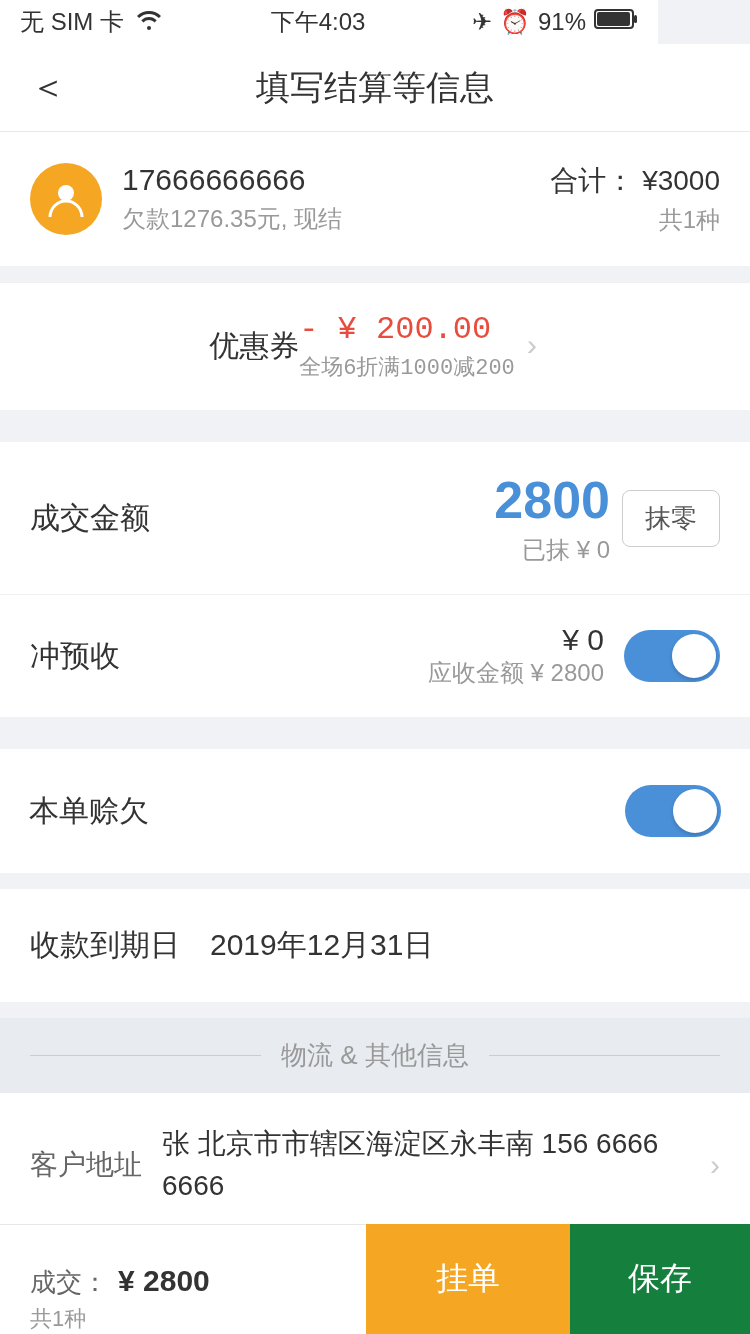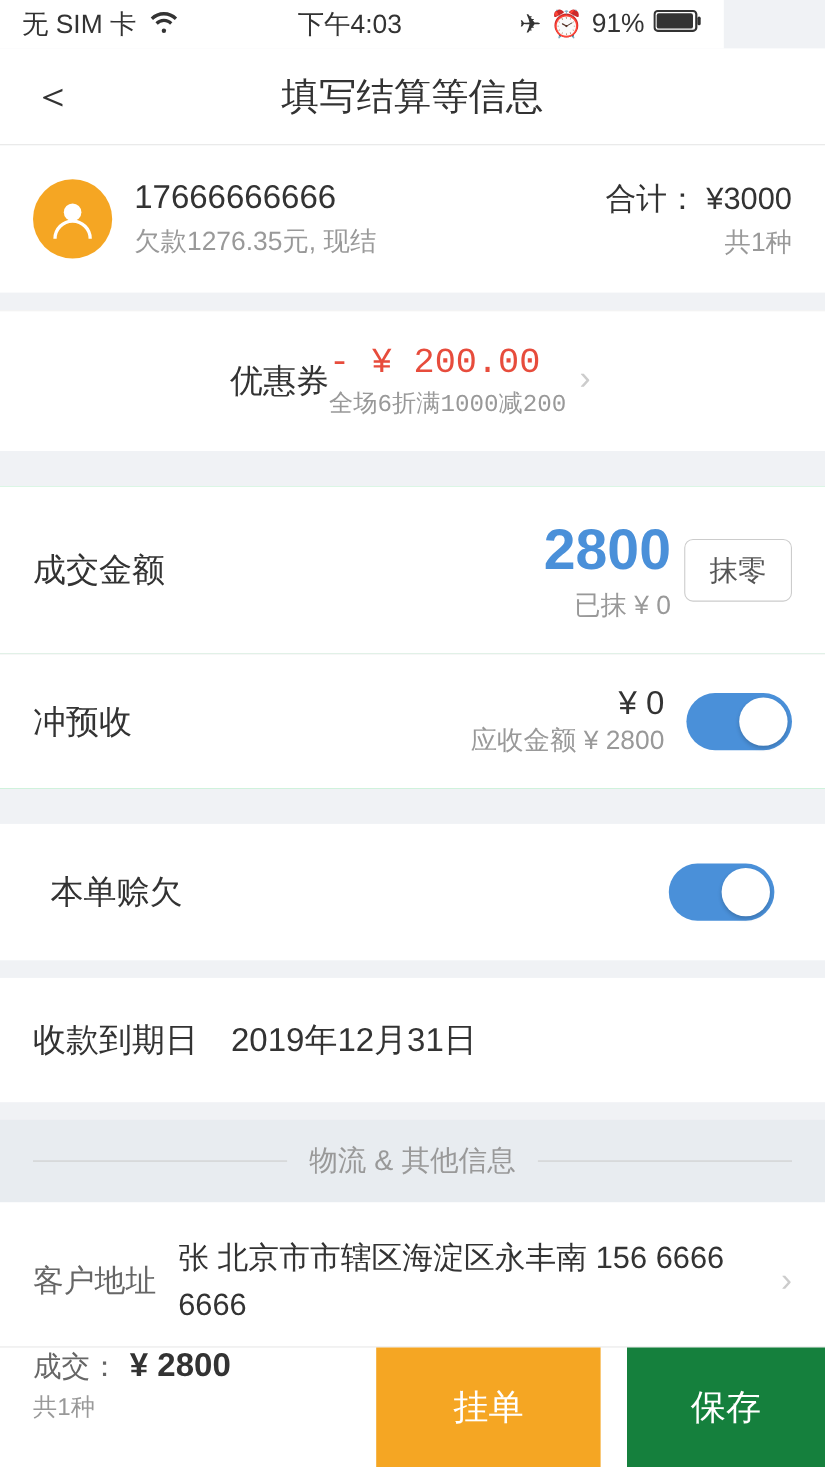--- a/index.html
+++ b/index.html
@@ -52,21 +52,21 @@
       color: #333;
     }
 
     
     .content {
       padding-bottom: 120px;
     }
 
     
     .card {
-      background: #22c55e;
+      background: #c2410c;
       margin-bottom: 16px;
     }
 
     
     .customer-row {
       display: flex;
       align-items: center;
       justify-content: space-between;
       padding: 30px 30px;
       background: #fff;
@@ -173,21 +173,21 @@
     }
     .prepay-right { text-align: right; display: flex; flex-direction: column; align-items: flex-end; gap: 6px; }
     .prepay-amount { font-size: 30px; color: #333; }
     .prepay-due { font-size: 24px; color: #999; }
 
     
     .debt-row {
       display: flex;
       align-items: center;
       justify-content: space-between;
-      padding: 36px 46px;
+      padding: 36px 29px;
       background: #fff;
       margin-bottom: 16px;
     }
     .debt-label { font-size: 30px; color: #333; }
 
     
     .duedate-row {
       display: flex;
       align-items: center;
       padding: 36px 30px;
@@ -231,23 +231,22 @@
 
     
     .bottom-bar {
       position: fixed;
       bottom: 0;
       left: 0;
       width: 750px;
       height: 110px;
       background: #fff;
       display: flex;
-      align-items: flex-start;
+      align-items: flex-end;
       border-top: 1px solid #e8e8e8;
-      gap: 24px;
     }
     .bottom-summary {
       flex: 1;
       padding: 0 30px;
     }
     .bottom-summary-top {
       display: flex;
       align-items: baseline;
       gap: 10px;
     }

